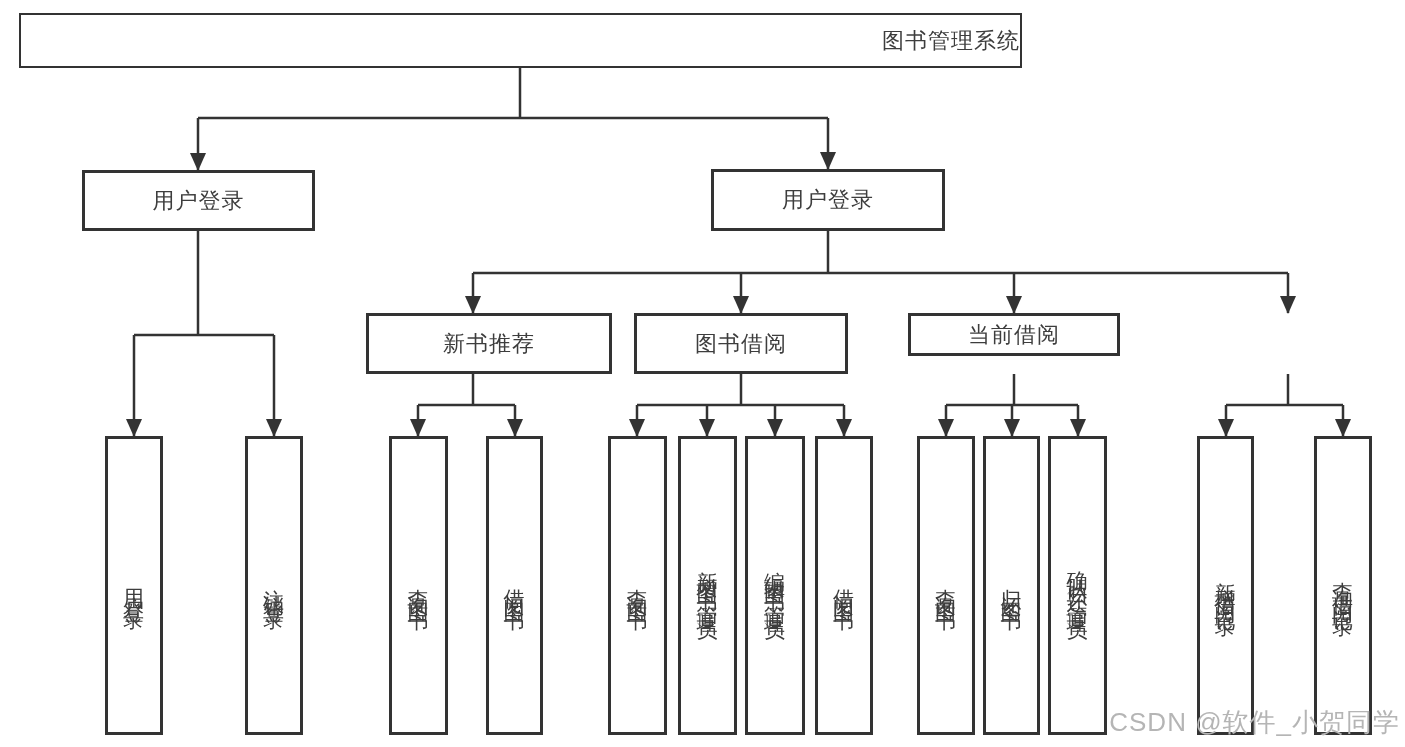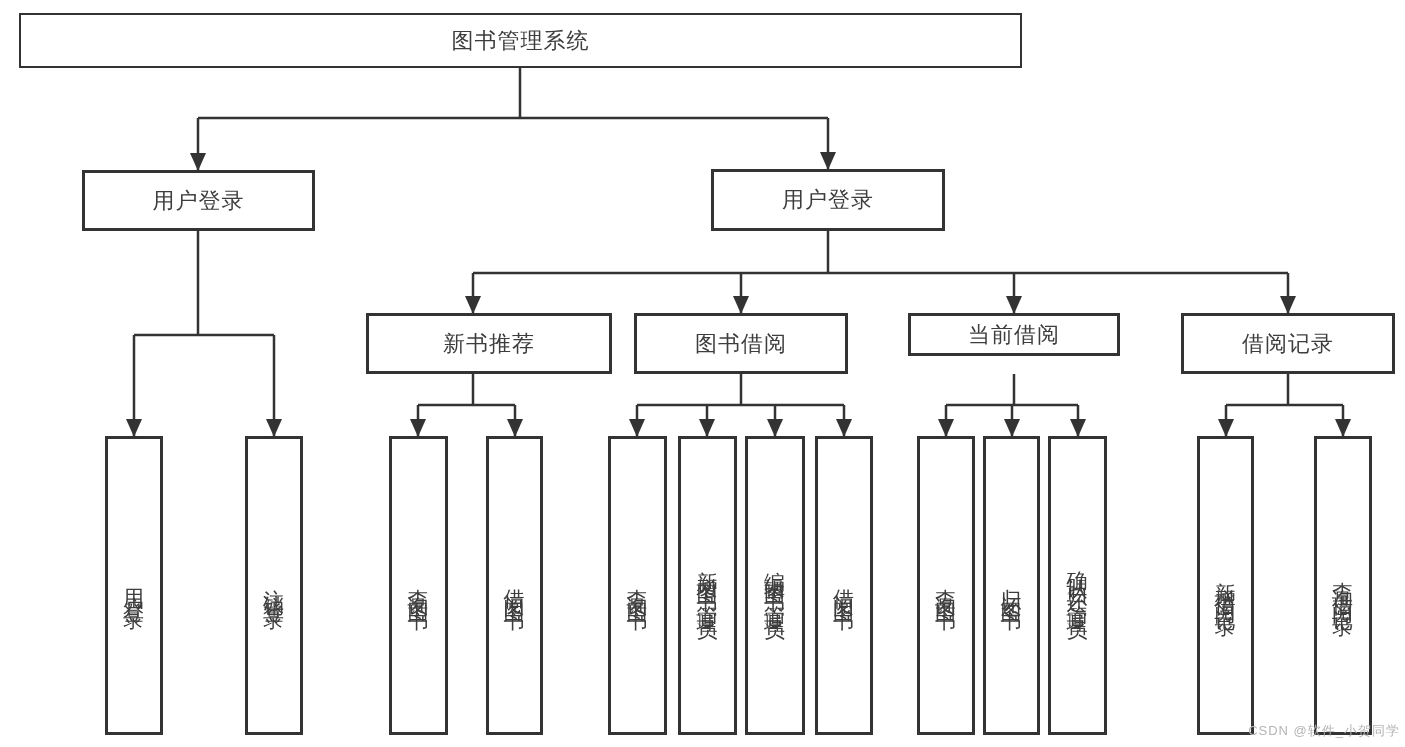--- a/index.html
+++ b/index.html
@@ -8,33 +8,33 @@
     font-family:"Liberation Sans",sans-serif;overflow:hidden;
   }
   svg.wires{position:absolute;left:0;top:0;width:1405px;height:747px;}
   .wires path.w{fill:none;stroke:var(--line,#333333);stroke-width:2.5;}
   #ah path{fill:var(--line,#333333);stroke:none;}
   .box{
     position:absolute;box-sizing:border-box;background:#ffffff;
     border:3px solid var(--line,#333333);
     display:flex;align-items:center;justify-content:center;
   }
-  .box.thin{border-width:2px;}
+  .box.thin{border-width:2px;justify-content:flex-end;}
   .lbl{
     font-size:22px;color:var(--text,#3d3d3d);letter-spacing:1px;white-space:nowrap;
   }
   .vbox{top:436px;height:299px;}
   .vlbl{
     writing-mode:vertical-lr;text-orientation:mixed;
     font-size:21px;letter-spacing:7px;line-height:1;
     color:var(--text,#3d3d3d);white-space:nowrap;
   }
   .watermark{
     position:absolute;right:5px;bottom:7px;z-index:5;
-    font-size:13px;color:var(--watermark,#b5b5b5);letter-spacing:1px;white-space:nowrap;
+    font-size:26px;color:var(--watermark,#b5b5b5);letter-spacing:1px;white-space:nowrap;
   }
 </style>
 </head>
 <body>
 
 <div class="canvas">
 
   <svg class="wires" viewBox="0 0 1405 747" xmlns="http://www.w3.org/2000/svg">
     <defs>
       <marker id="ah" markerUnits="userSpaceOnUse" markerWidth="16" markerHeight="18" refX="8" refY="17" orient="0">
@@ -91,23 +91,20 @@
 
   <div class="box" style="left:366px;top:313px;width:246px;height:61px">
     <span class="lbl">新书推荐</span>
   </div>
   <div class="box" style="left:634px;top:313px;width:214px;height:61px">
     <span class="lbl">图书借阅</span>
   </div>
   <div class="box" style="left:908px;top:313px;width:212px;height:43px">
     <span class="lbl">当前借阅</span>
   </div>
-  <div class="box" style="left:1181px;top:313px;width:214px;height:61px">
-    <span class="lbl">借阅记录</span>
-  </div>
 
   <div class="box vbox" style="left:105px;width:58px">
     <span class="vlbl">用户登录</span>
   </div>
   <div class="box vbox" style="left:245px;width:58px">
     <span class="vlbl">注销登录</span>
   </div>
 
   <div class="box vbox" style="left:389px;width:59px">
     <span class="vlbl">查询图书</span>

